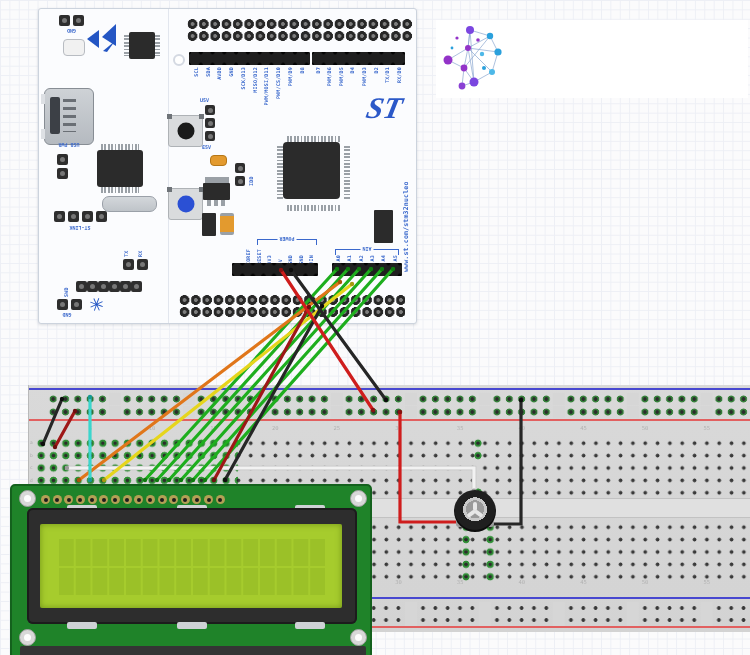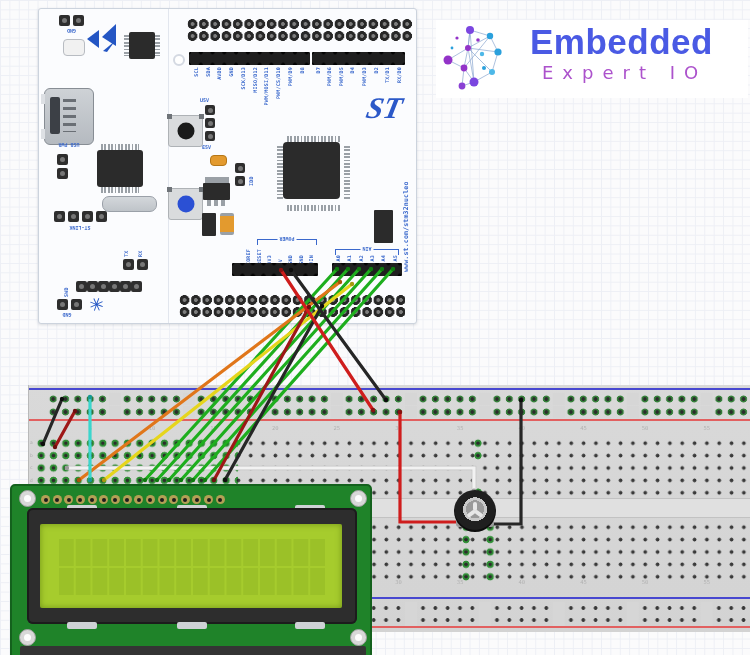--- a/index.html
+++ b/index.html
@@ -322,22 +322,20 @@
       <circle cx="24" cy="44" r="3.4" fill="#9333c8"></circle>
       <circle cx="28" cy="24" r="3" fill="#9333c8"></circle>
       <circle cx="8" cy="36" r="4.5" fill="#9333c8"></circle>
       <circle cx="22" cy="62" r="3.4" fill="#8a40d4"></circle>
       <circle cx="42" cy="30" r="2.2" fill="#4db8e8"></circle>
       <circle cx="44" cy="44" r="2" fill="#2aa0dc"></circle>
       <circle cx="38" cy="16" r="1.8" fill="#9333c8"></circle>
       <circle cx="17" cy="14" r="1.6" fill="#9333c8"></circle>
       <circle cx="12" cy="24" r="1.4" fill="#2aa0dc"></circle>
     </svg>
-    <div class="logo-title">Embedded</div>
-    <div class="logo-sub">Expert IO</div>
   </div>
 
   <div class="bb">
     <div class="bb-line" style="top:3px;background:#4848d0;"></div>
     <div class="railrow" style="top:8px;"></div>
     <div class="railrow" style="top:20.5px;"></div>
     <div class="bb-line" style="top:34px;background:#e26060;"></div>
 
     <div class="numrow" style="left:30.5px;top:40px;">
         <div>5</div>

